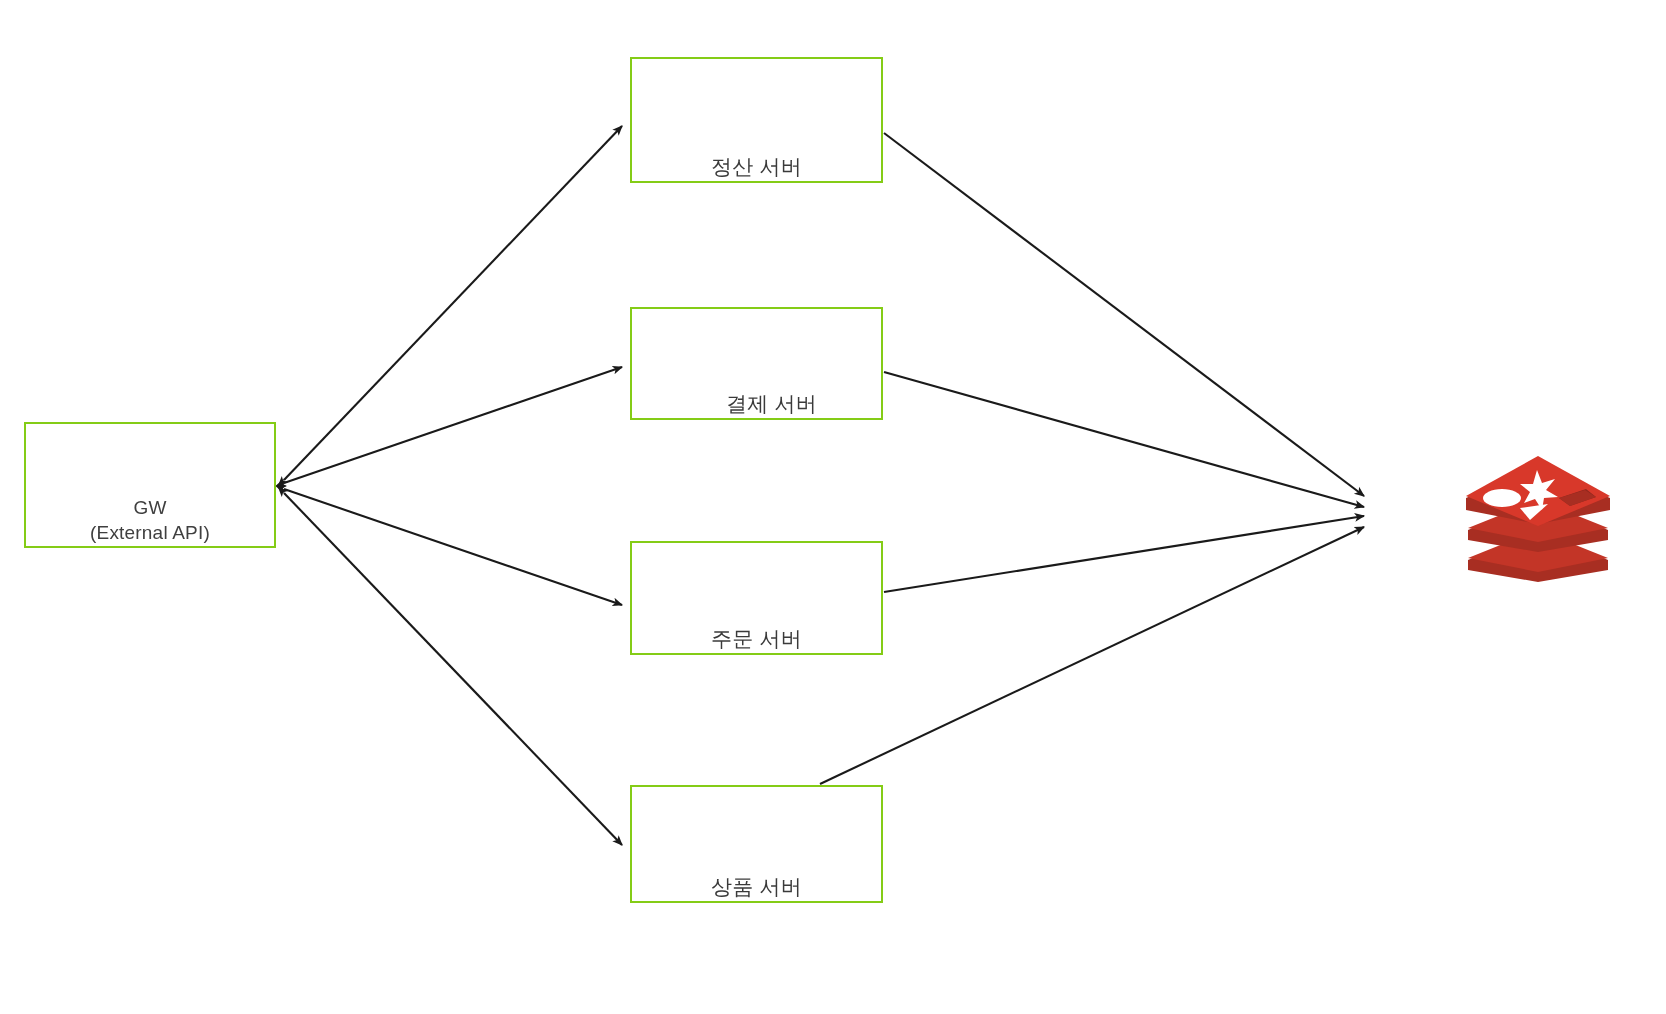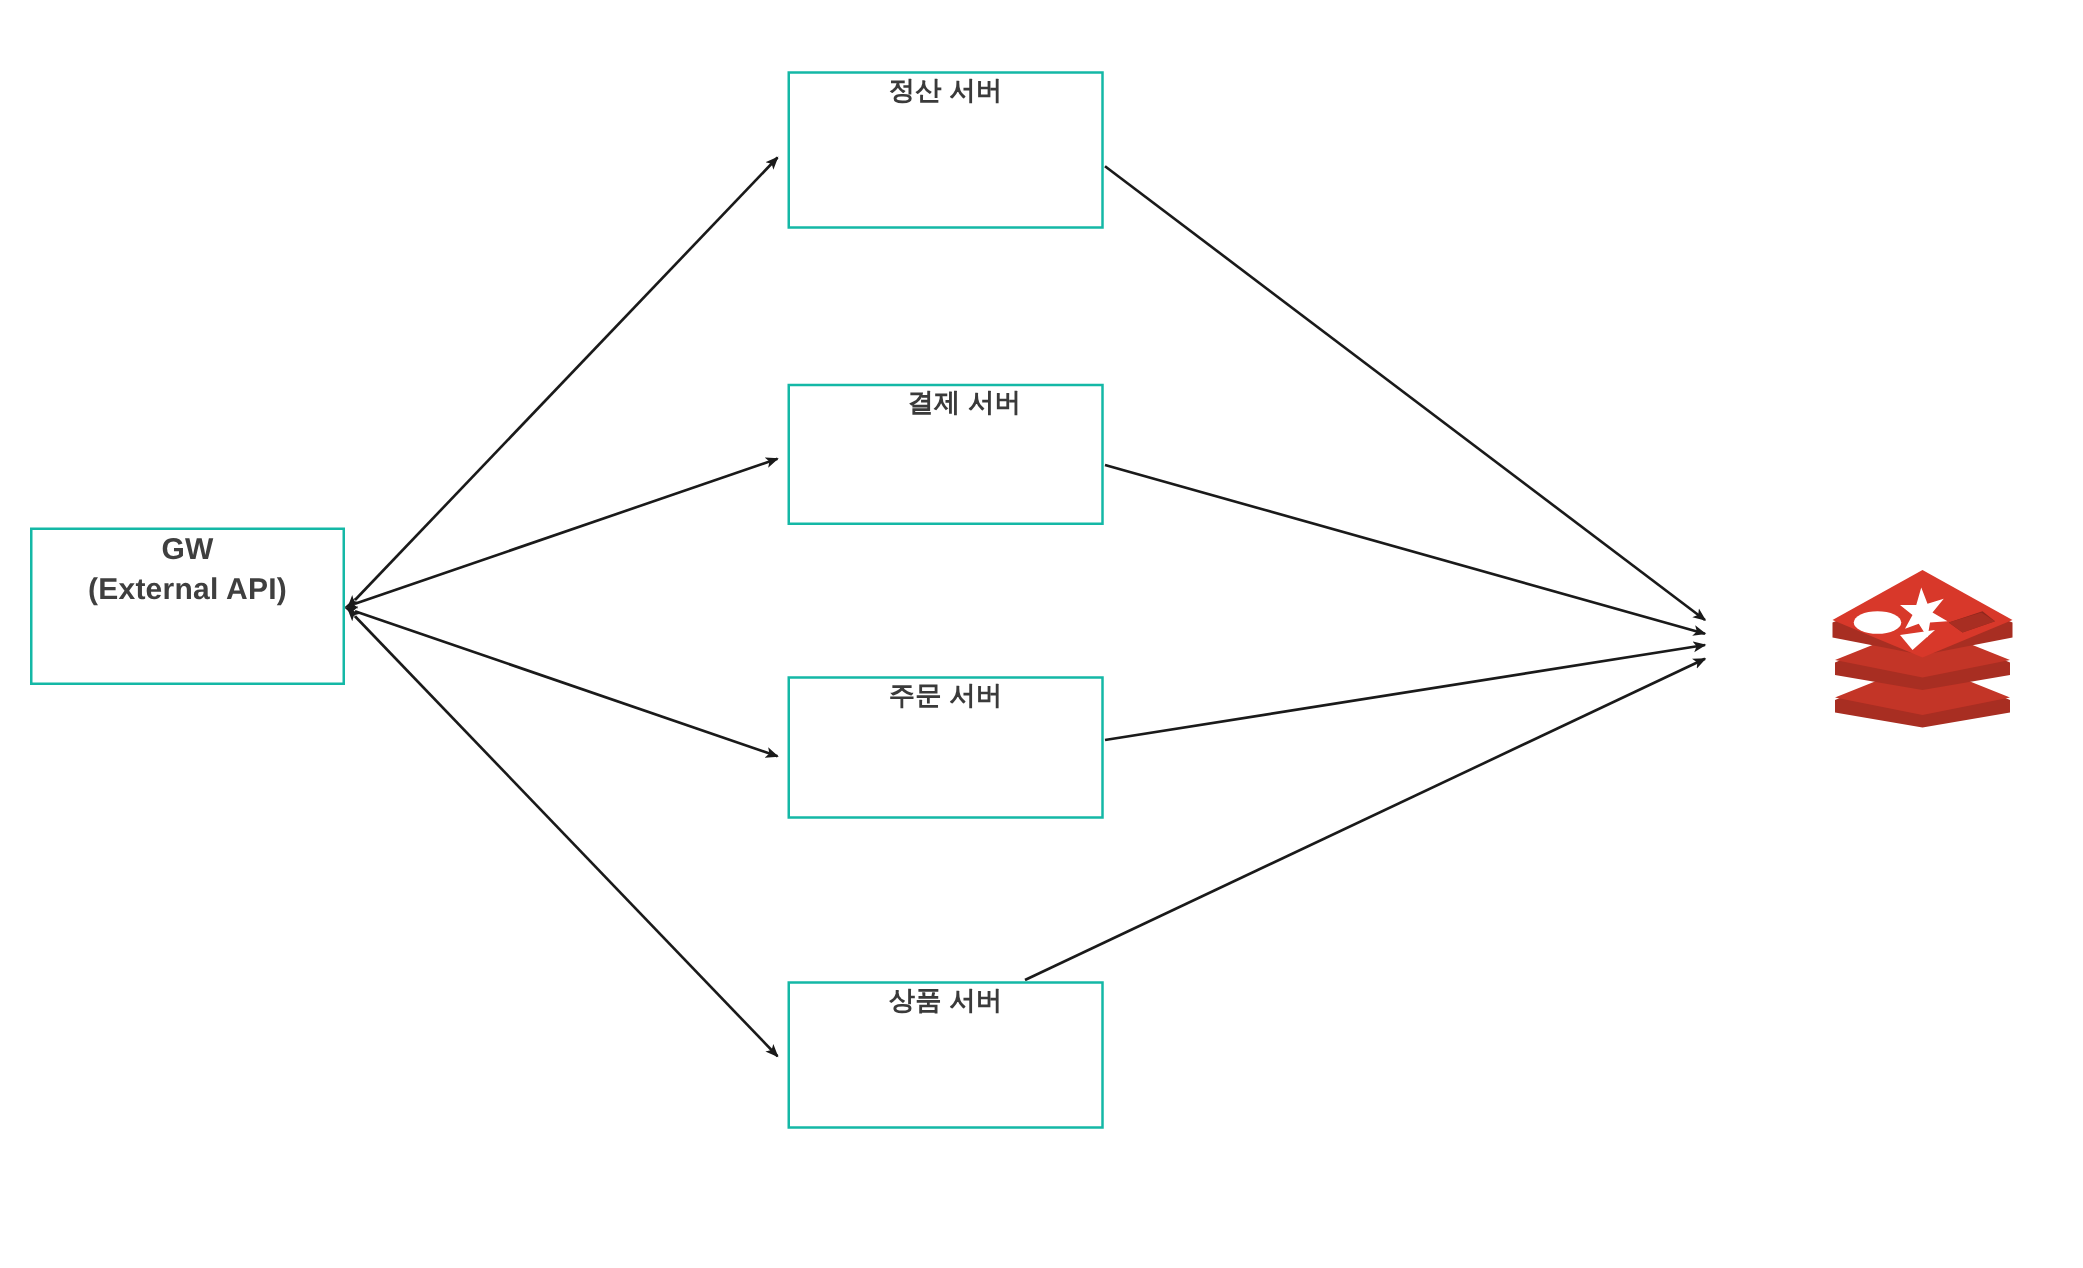--- a/index.html
+++ b/index.html
@@ -23,37 +23,36 @@
   .diagram-svg {
     position: absolute;
     left: 0; top: 0;
     width: 1666px;
     height: 1014px;
   }
   .node-box {
     position: absolute;
     box-sizing: border-box;
     background: #ffffff;
-    border: 2px solid #14b8a6;
+    border: 2px solid #84cc16;
     display: flex;
-    align-items: flex-start;
+    align-items: flex-end;
     justify-content: center;
     text-align: center;
     z-index: 3;
-    font-weight: bold;
   }
   .node-label {
     font-size: 21px;
     line-height: 1.35;
     color: #3a3a3a;
     white-space: pre-line;
     letter-spacing: 0.2px;
   }
   .node-label.ascii {
-    font-size: 24px;
+    font-size: 19px;
     color: #3f3f3f;
   }
   .redis-logo {
     position: absolute;
     z-index: 4;
   }
 </style>
 </head>
 <body>
 

